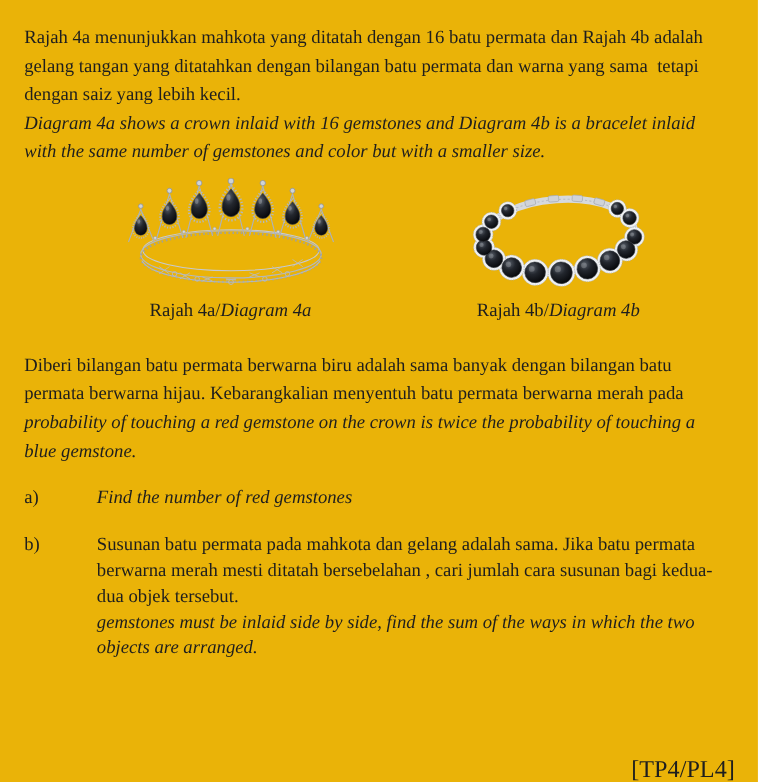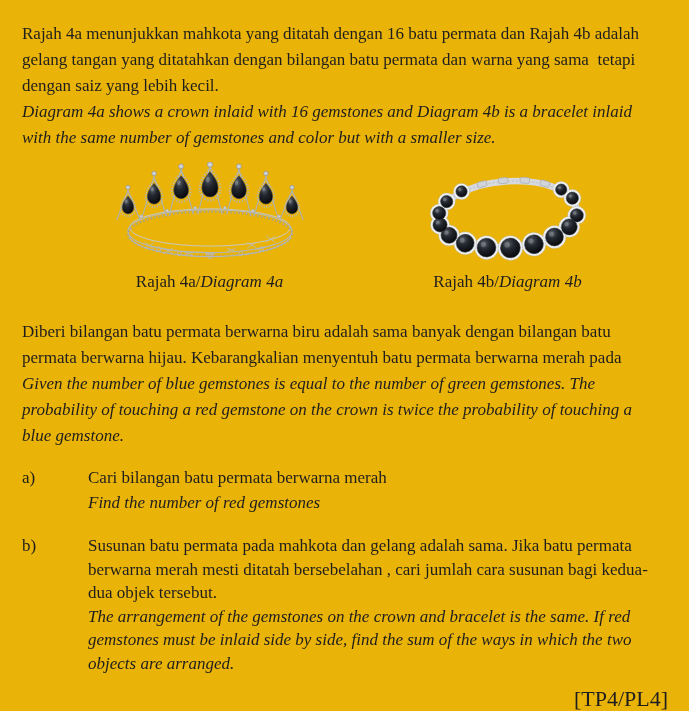--- a/index.html
+++ b/index.html
@@ -256,40 +256,37 @@
           </svg>
         </div>
         <div class="caption"><span>Rajah 4b/</span><span class="italic">Diagram 4b</span></div>
       </div>
 
     </div>
 
     <div class="para given">
       <div class="line">Diberi bilangan batu permata berwarna biru adalah sama banyak dengan bilangan batu</div>
       <div class="line">permata berwarna hijau. Kebarangkalian menyentuh batu permata berwarna merah pada</div>
-      <div class="line italic">Given the number of blue gemstones is equal to the number of green gemstones. The</div>
       <div class="line italic">probability of touching a red gemstone on the crown is twice the probability of touching a</div>
       <div class="line italic">blue gemstone.</div>
     </div>
 
     <div class="question qa">
       <div class="qlabel">a)</div>
       <div class="qbody">
-        <div class="line">Cari bilangan batu permata berwarna merah</div>
         <div class="line italic">Find the number of red gemstones</div>
       </div>
     </div>
 
     <div class="question qb">
       <div class="qlabel">b)</div>
       <div class="qbody">
         <div class="line">Susunan batu permata pada mahkota dan gelang adalah sama. Jika batu permata</div>
         <div class="line">berwarna merah mesti ditatah bersebelahan , cari jumlah cara susunan bagi kedua-</div>
         <div class="line">dua objek tersebut.</div>
-        <div class="line italic">The arrangement of the gemstones on the crown and bracelet is the same. If red</div>
         <div class="line italic">gemstones must be inlaid side by side, find the sum of the ways in which the two</div>
         <div class="line italic">objects are arranged.</div>
       </div>
     </div>
 
   </div>
 
   <div class="footer-tag">[TP4/PL4]</div>
 </div>
 

